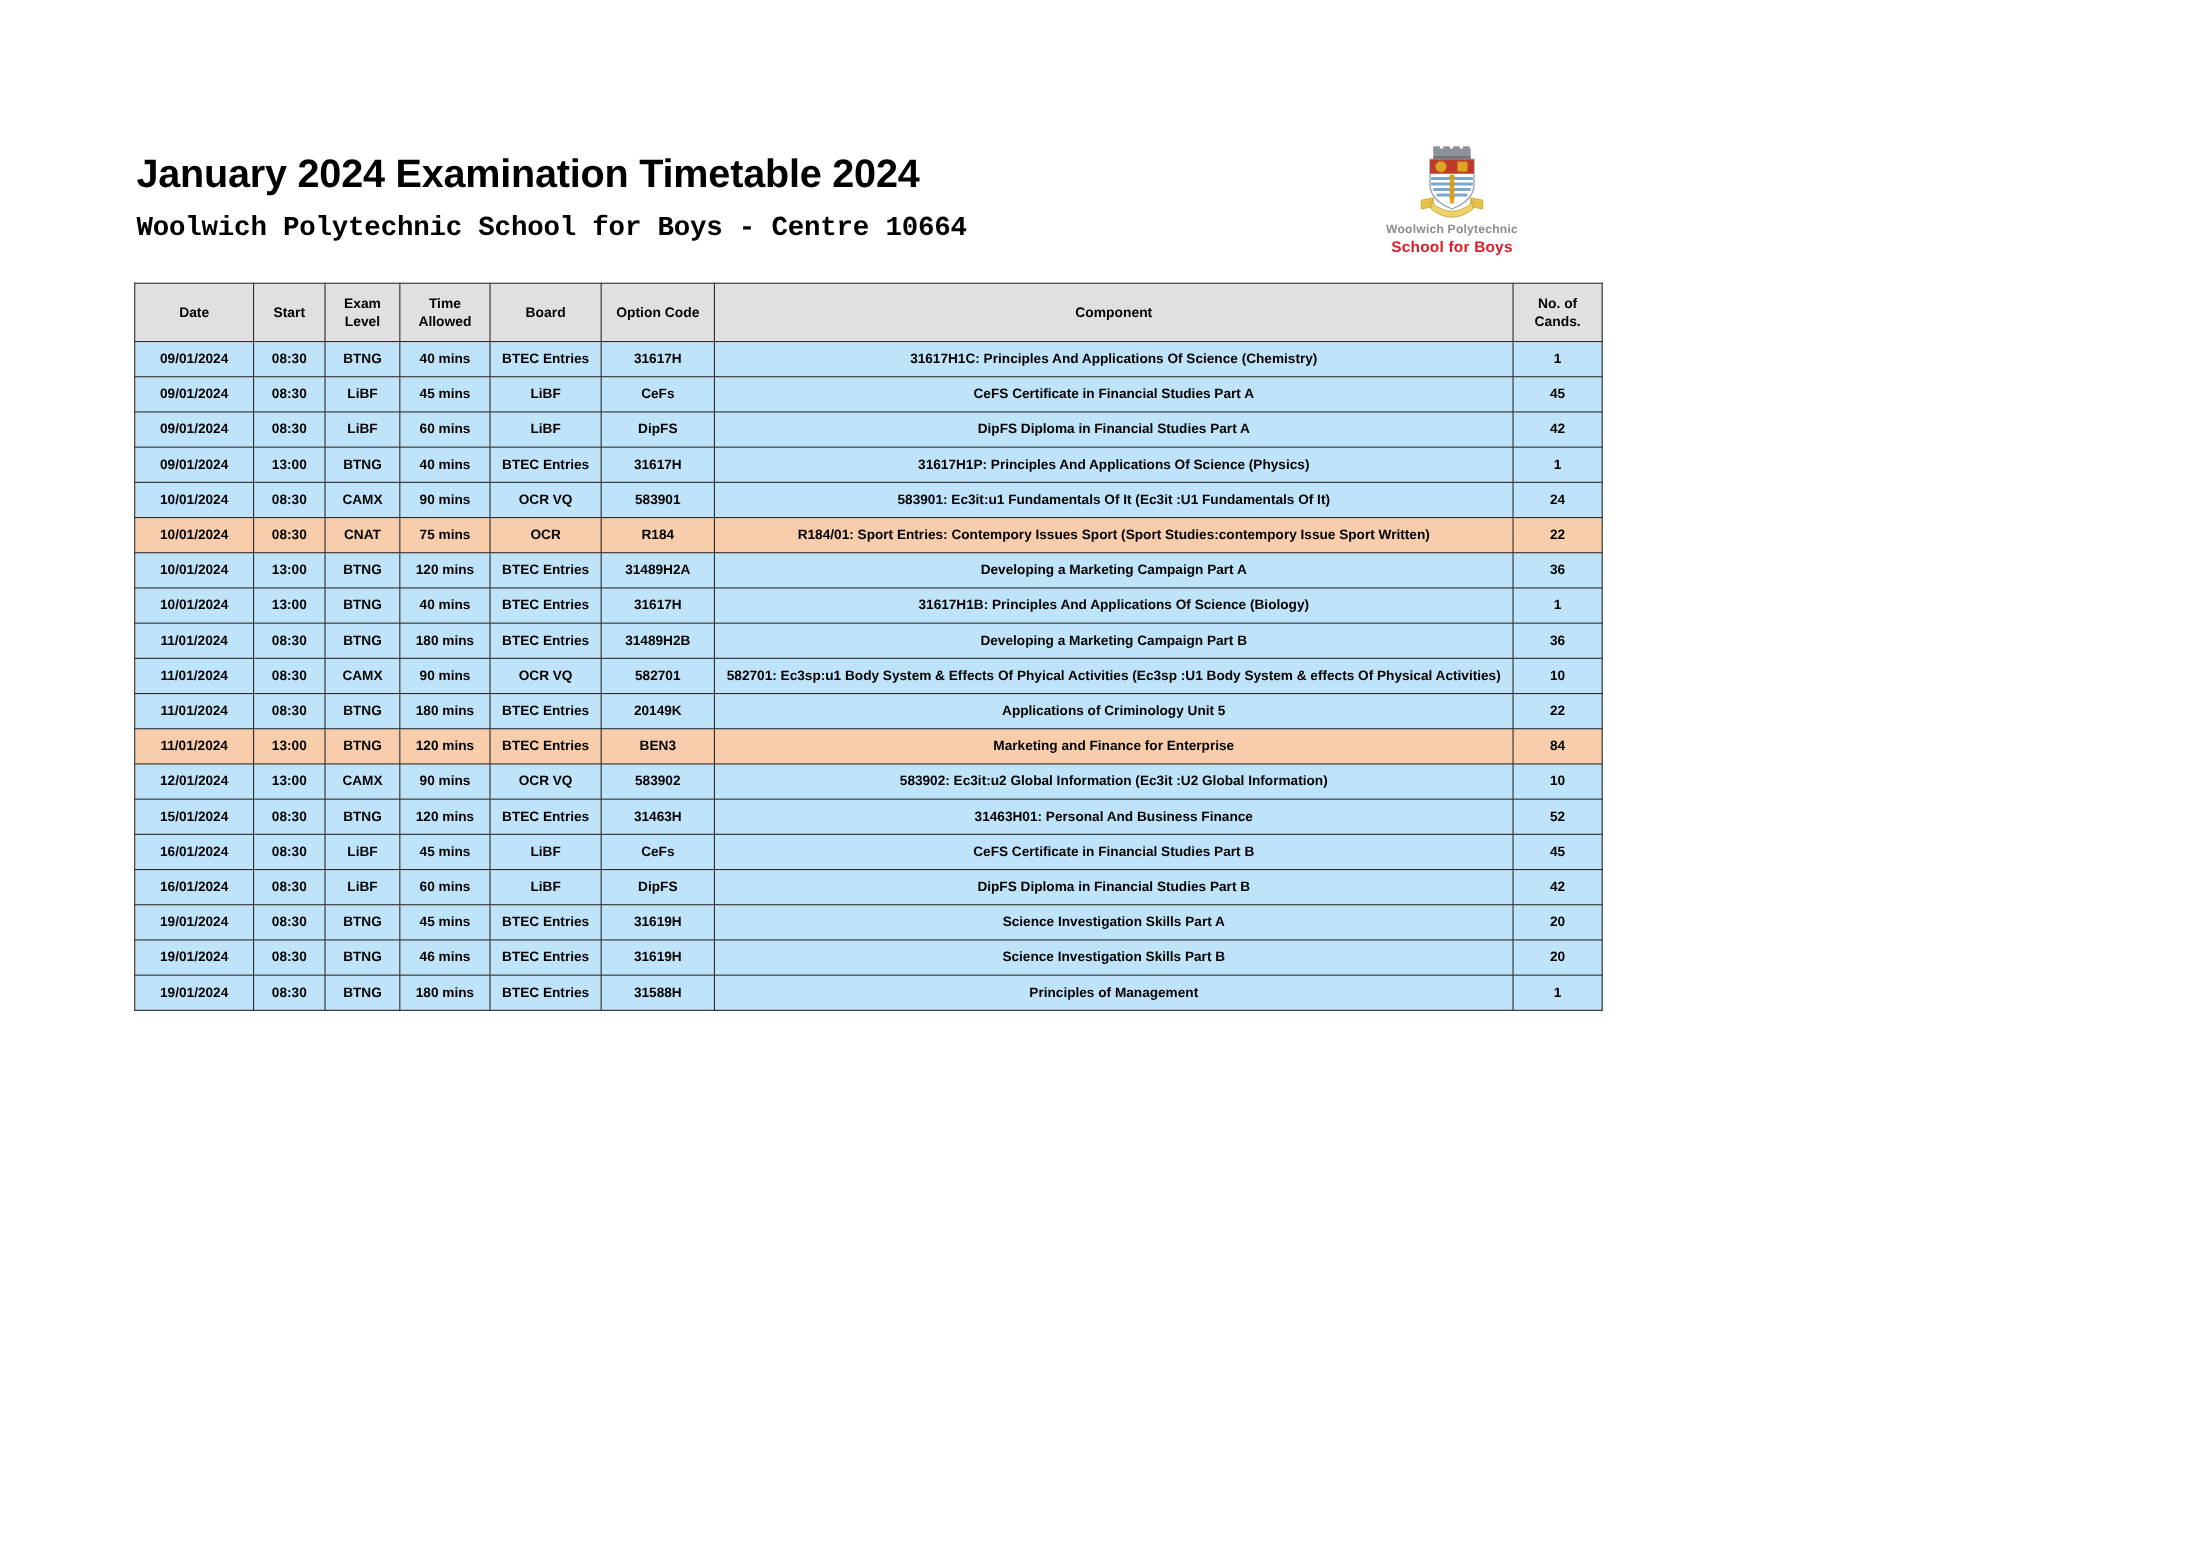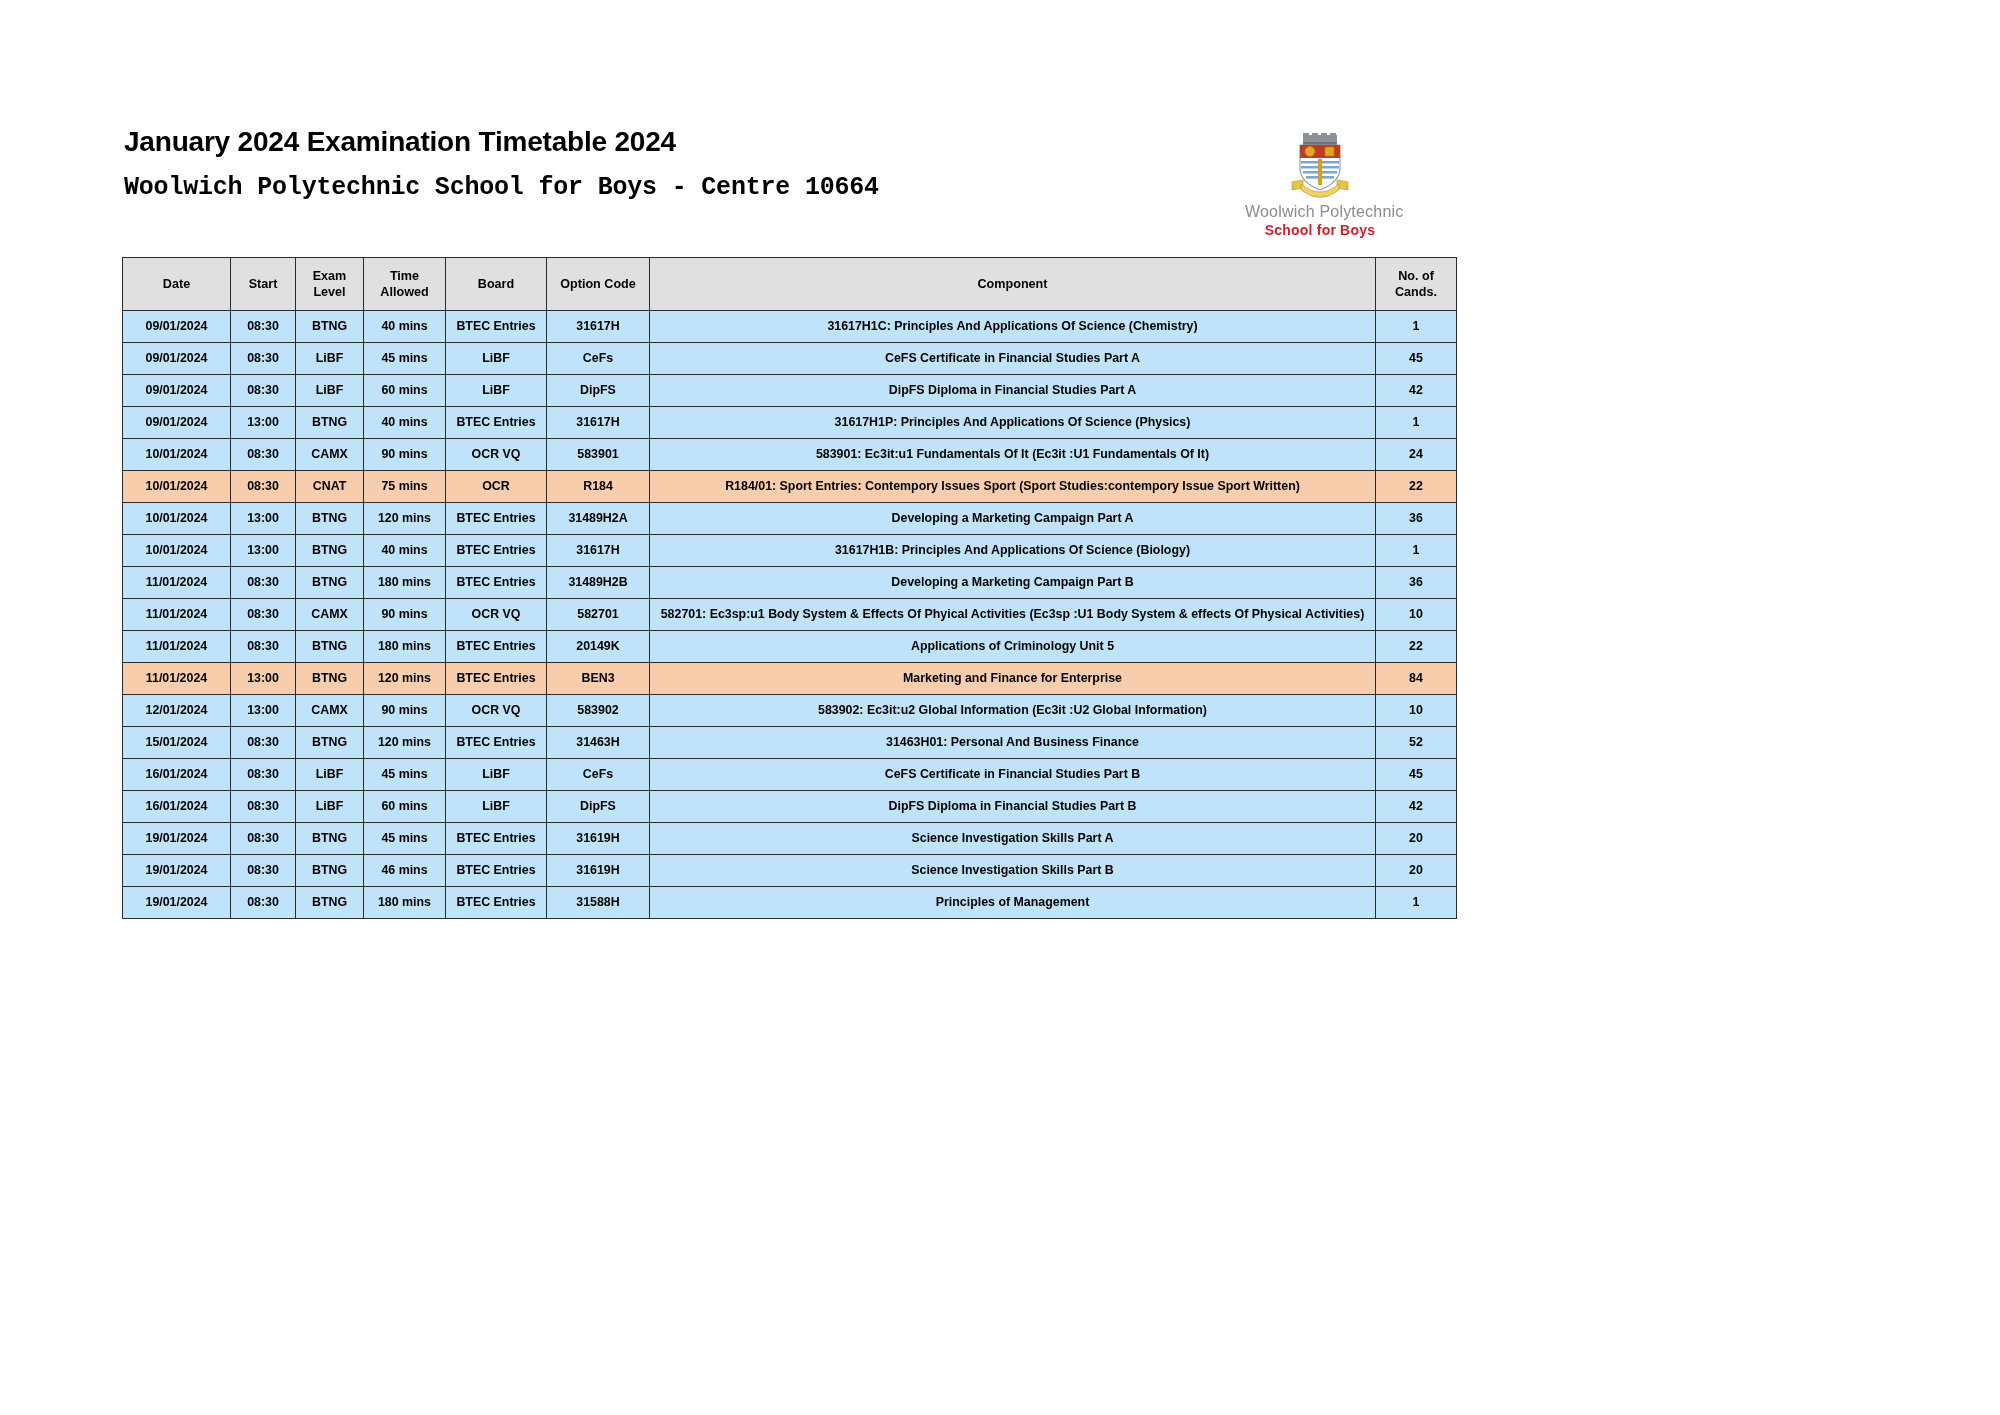--- a/index.html
+++ b/index.html
@@ -21,25 +21,25 @@
     width: 2000px;
     height: 1415px;
   }
   .header-block {
     position: absolute;
     left: 124px;
     top: 126px;
     width: 1300px;
   }
   .doc-title {
-    font-size: 28px;
+    font-size: 36px;
     font-weight: bold;
     letter-spacing: -0.2px;
     line-height: 1.15;
-    margin: 0 0 16px 0;
+    margin: 11px 0 16px 0;
     white-space: nowrap;
   }
   .doc-subtitle {
     font-size: 25px;
     font-weight: bold;
     letter-spacing: -0.2px;
     line-height: 1.15;
     margin: 0;
     white-space: nowrap;
     font-family: Liberation Mono, monospace;
@@ -54,25 +54,25 @@
     height: 105px;
     text-align: center;
   }
   .crest {
     width: 62px;
     height: 72px;
     margin: 0 auto;
     display: block;
   }
   .logo-name {
-    font-size: 16px;
+    font-size: 11px;
     color: #8c8c8c;
     letter-spacing: 0.2px;
     margin-top: 1px;
-    font-weight: normal;
+    font-weight: bold;
     white-space: nowrap;
   }
   .logo-tag {
     font-size: 14px;
     color: #d81e28;
     font-weight: bold;
     letter-spacing: 0.2px;
     margin-top: 1px;
     white-space: nowrap;
   }

